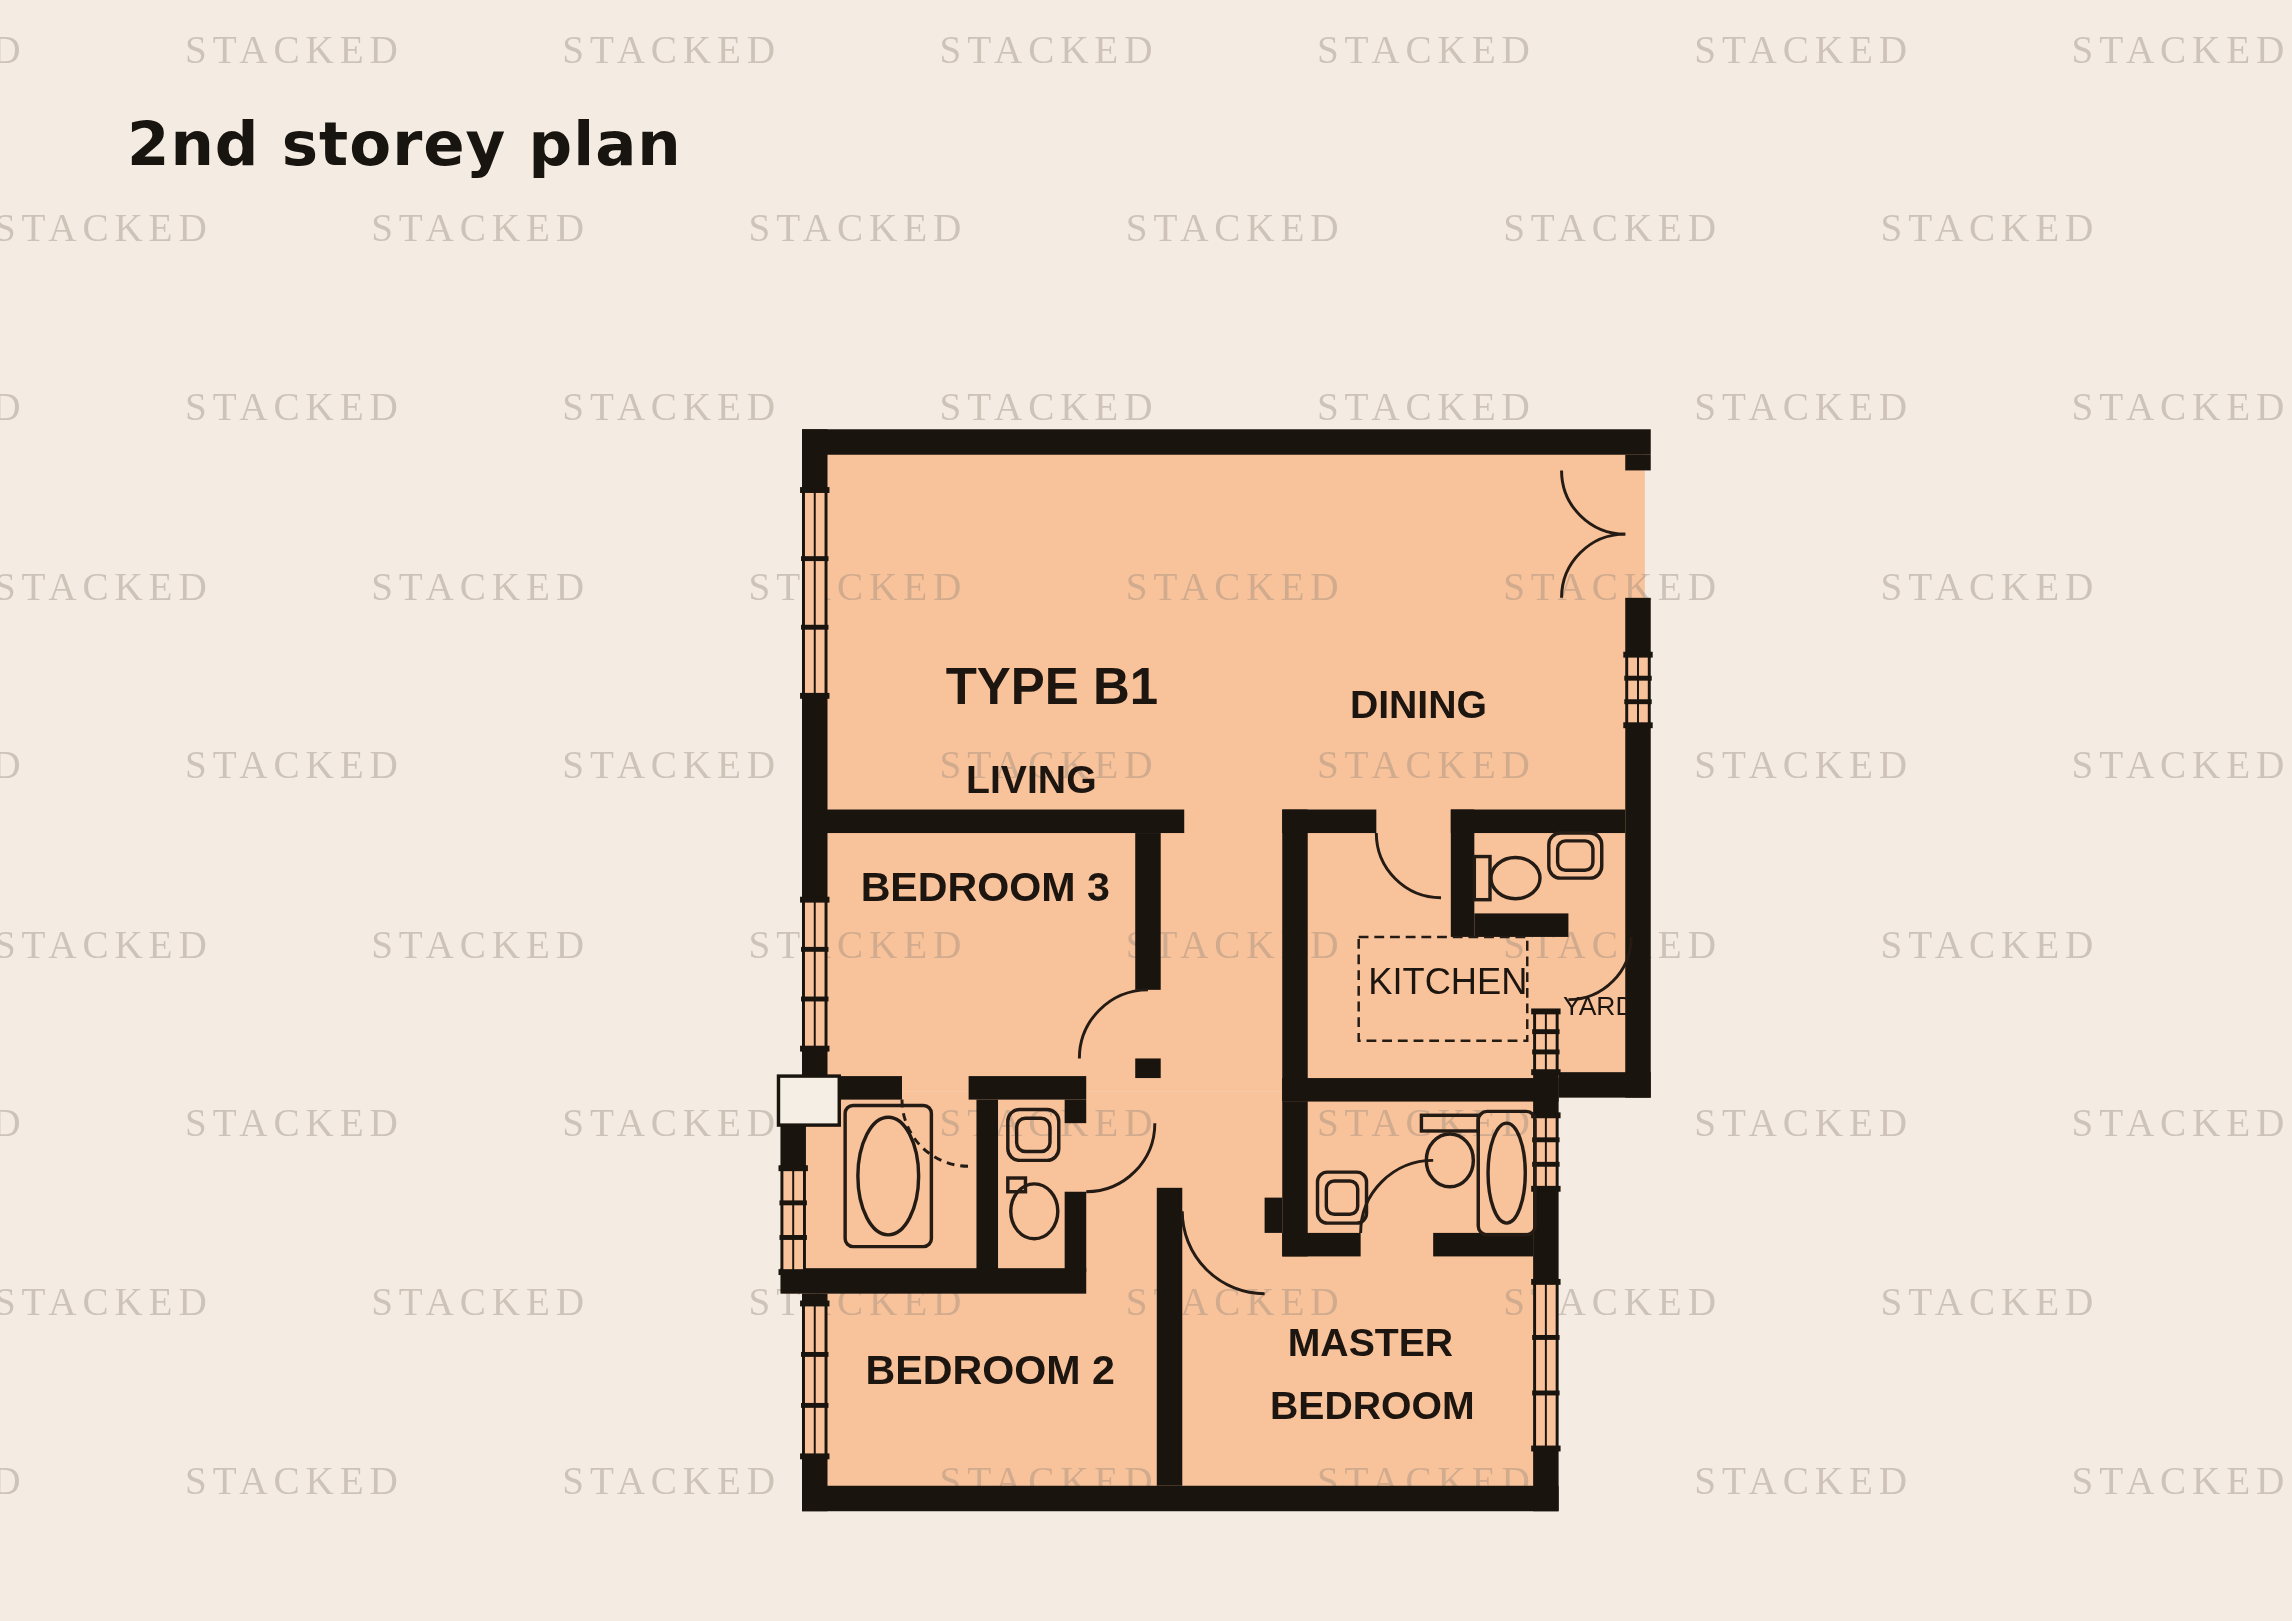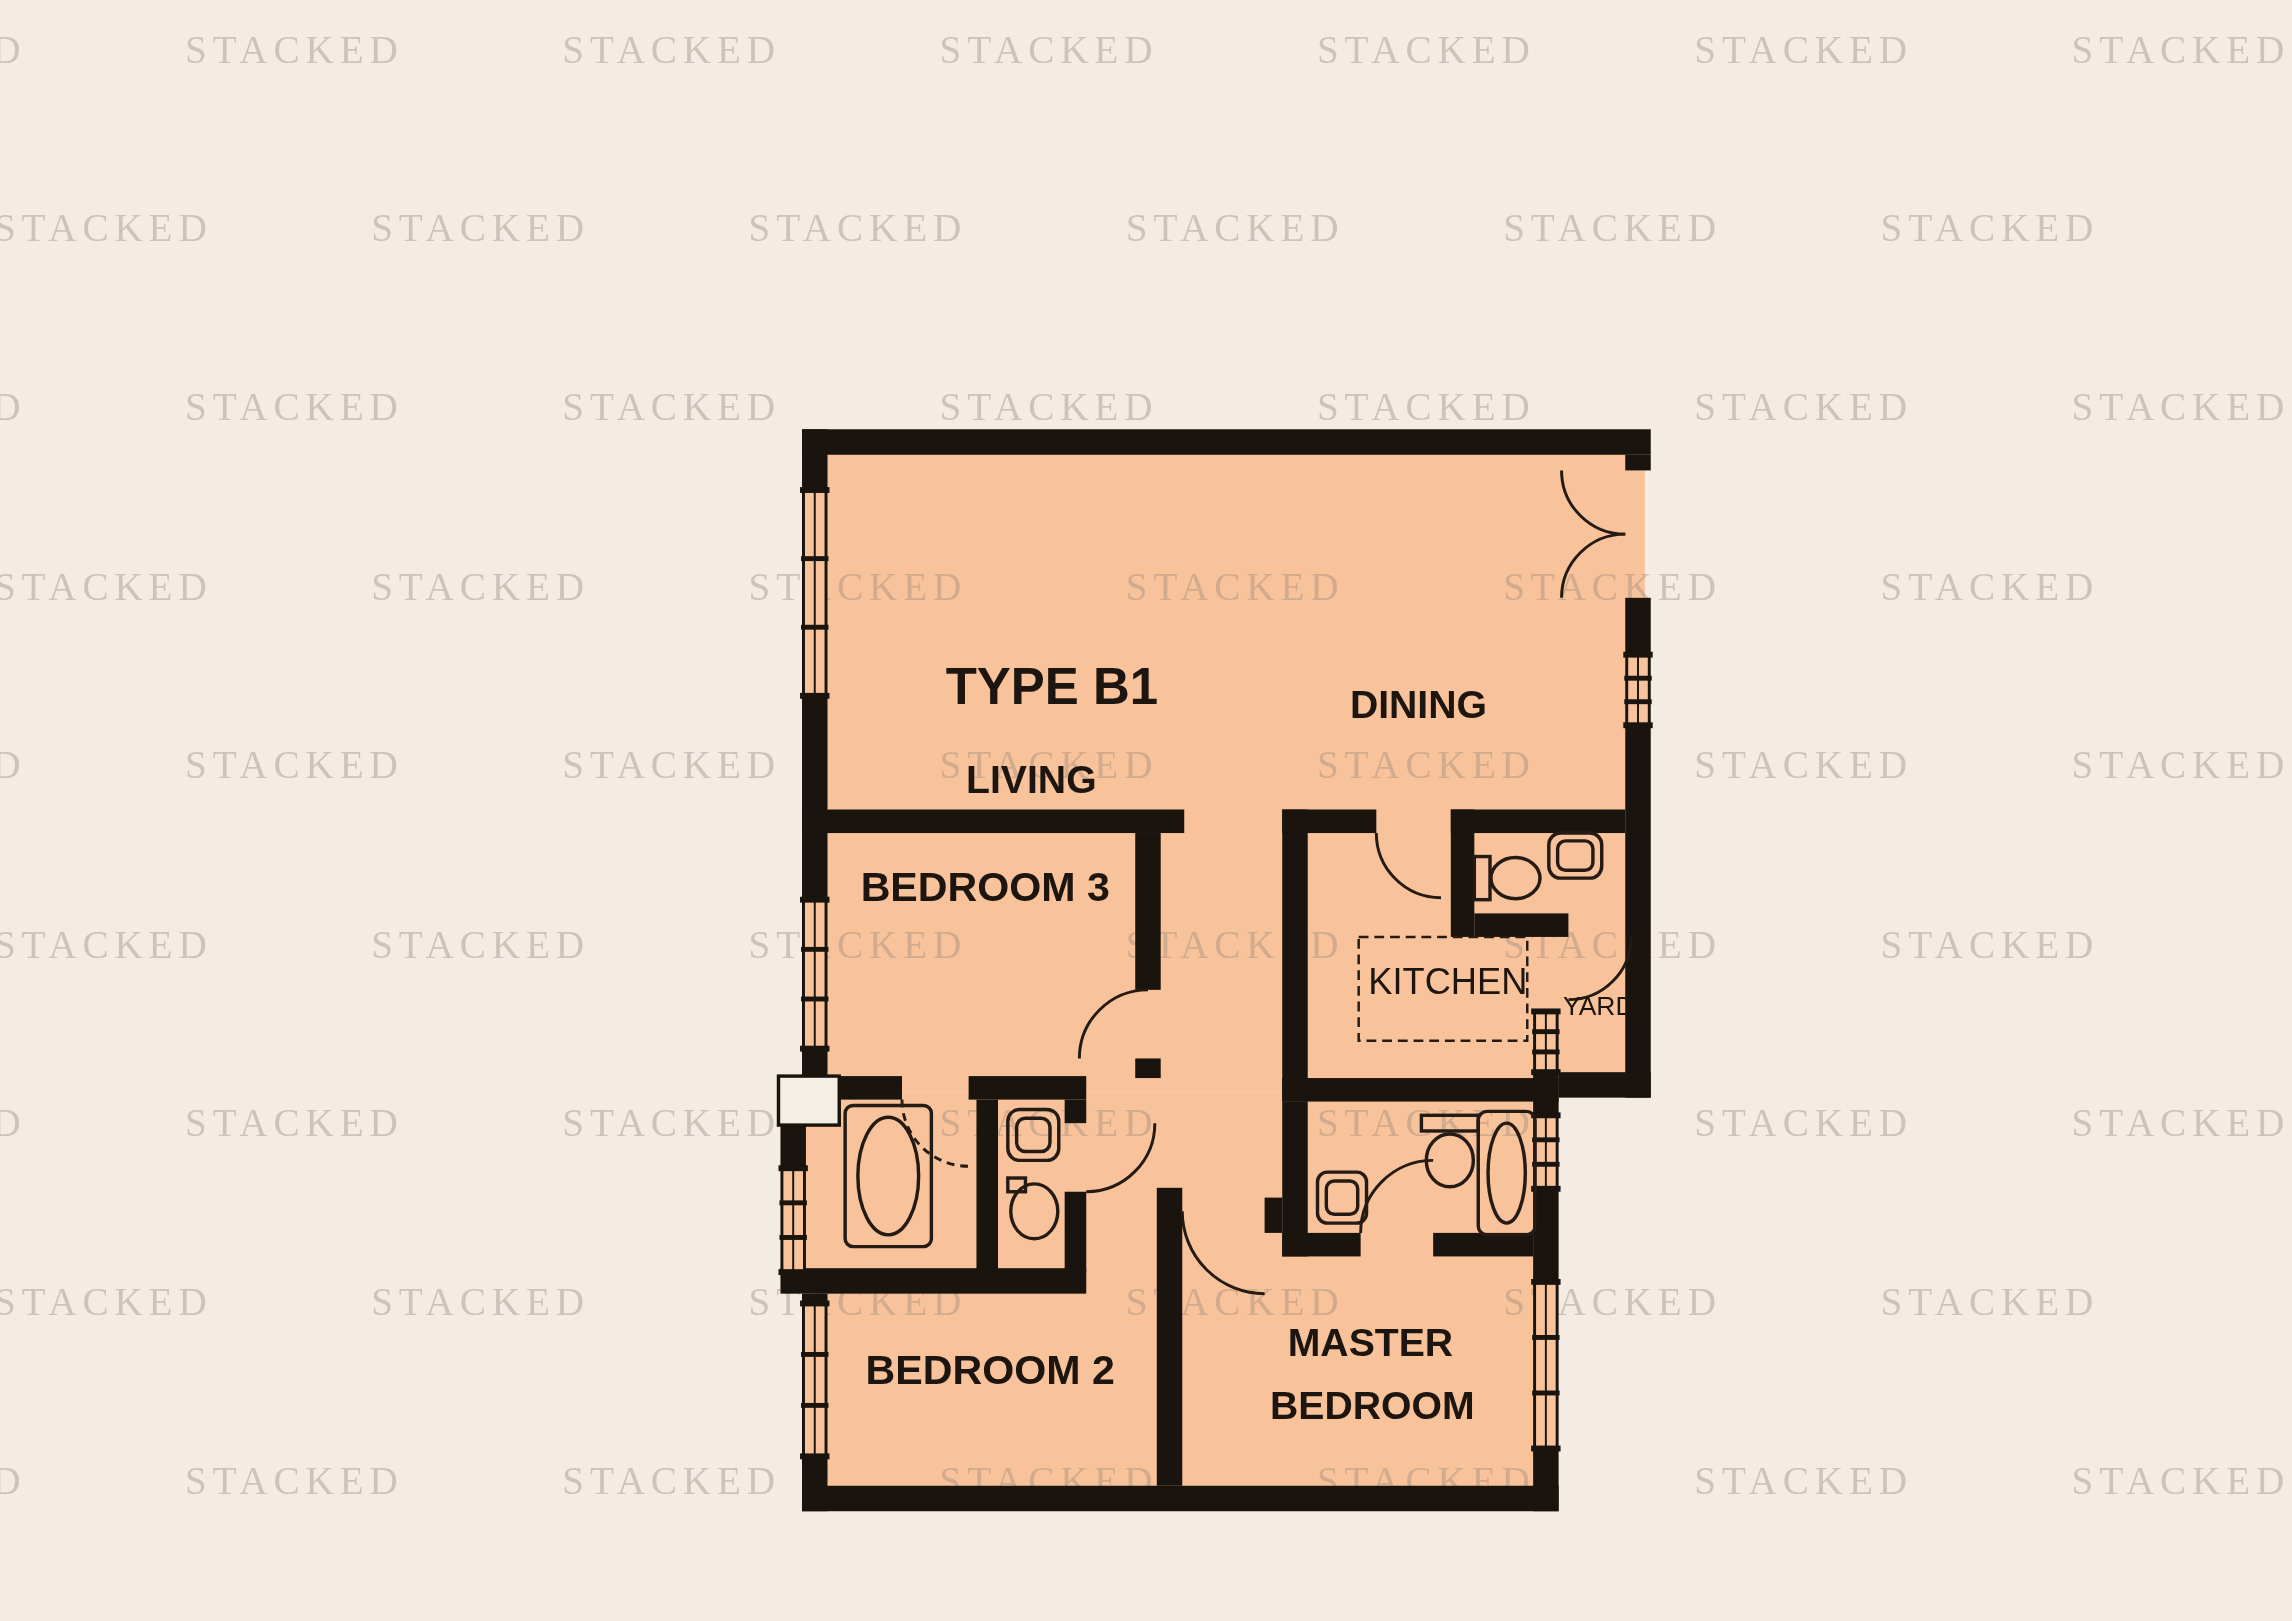--- a/index.html
+++ b/index.html
@@ -30,20 +30,21 @@
   .win-frame{fill:var(--floor);stroke:var(--wall);stroke-width:3px;}
   .win-line{stroke:var(--wall);stroke-width:2px;}
   .win-cap{fill:var(--wall);}
   .shaft-box{fill:var(--shaft);stroke:var(--wall);stroke-width:3.5px;}
 </style>
 </head>
 <body>
 
 <div class="stage">
 
+  <h1 class="page-title">2nd storey plan</h1>
 
   <svg class="plan" viewBox="0 0 2339 1654" xmlns="http://www.w3.org/2000/svg">
 
     <g>
       <rect class="floor" x="824" y="444" width="854" height="670"></rect>
       <rect class="floor" x="824" y="1114" width="760" height="410"></rect>
       <rect class="floor" x="800" y="1104" width="34" height="216"></rect>
     </g>
 
     <g id="wm-layer">

